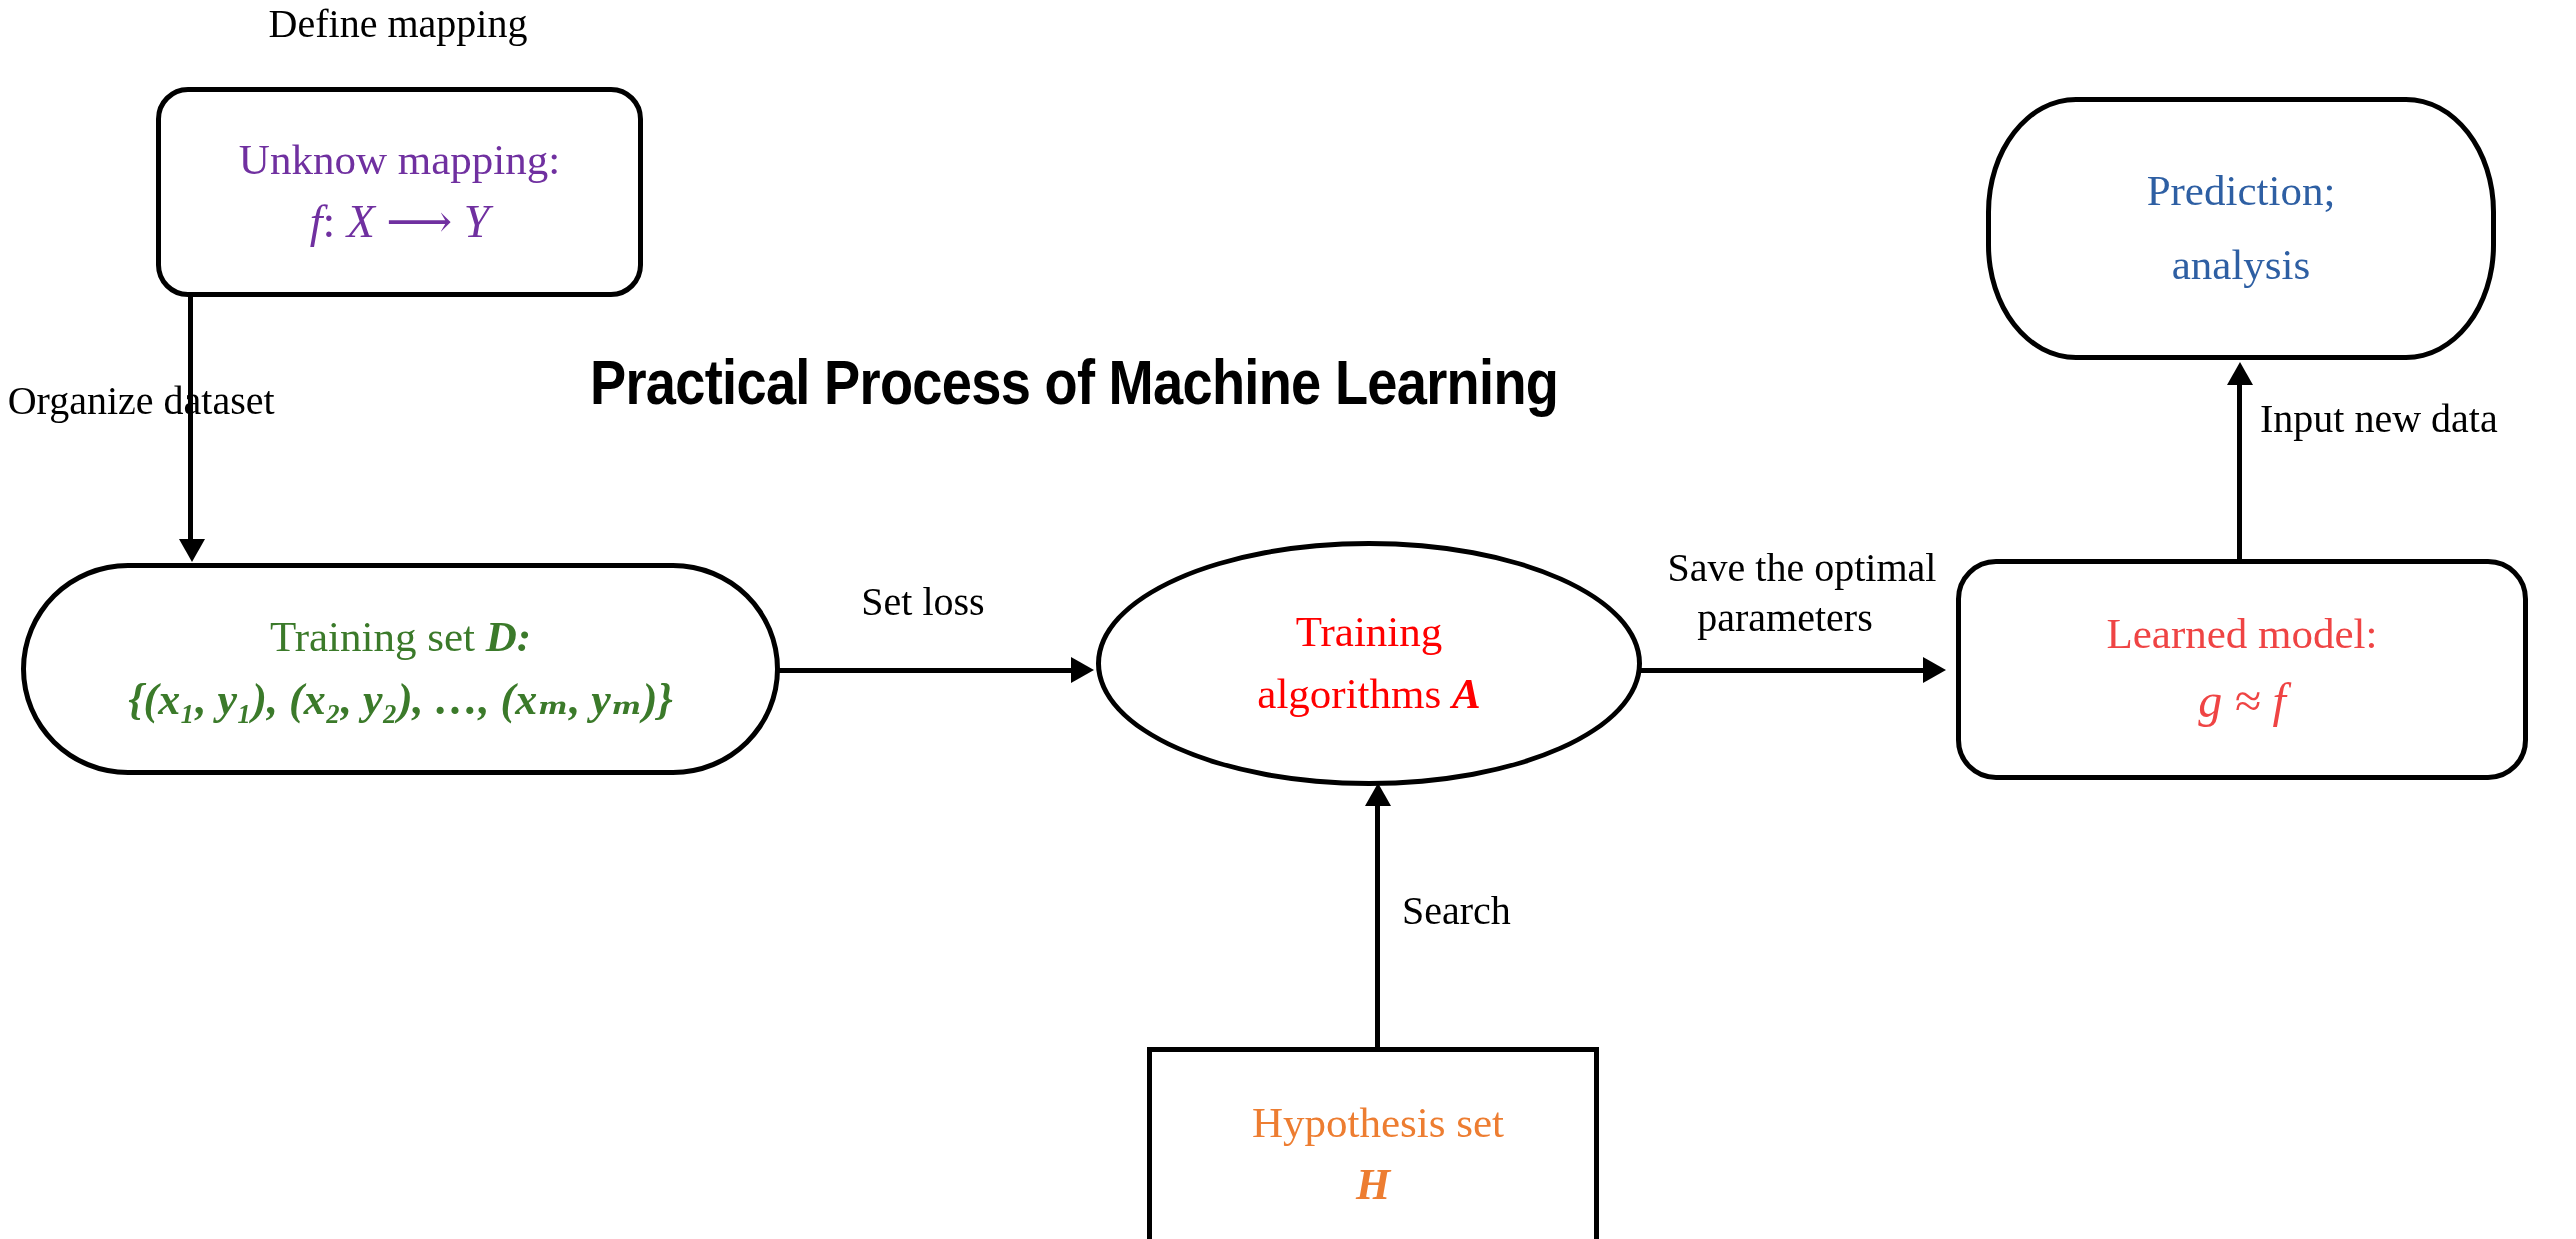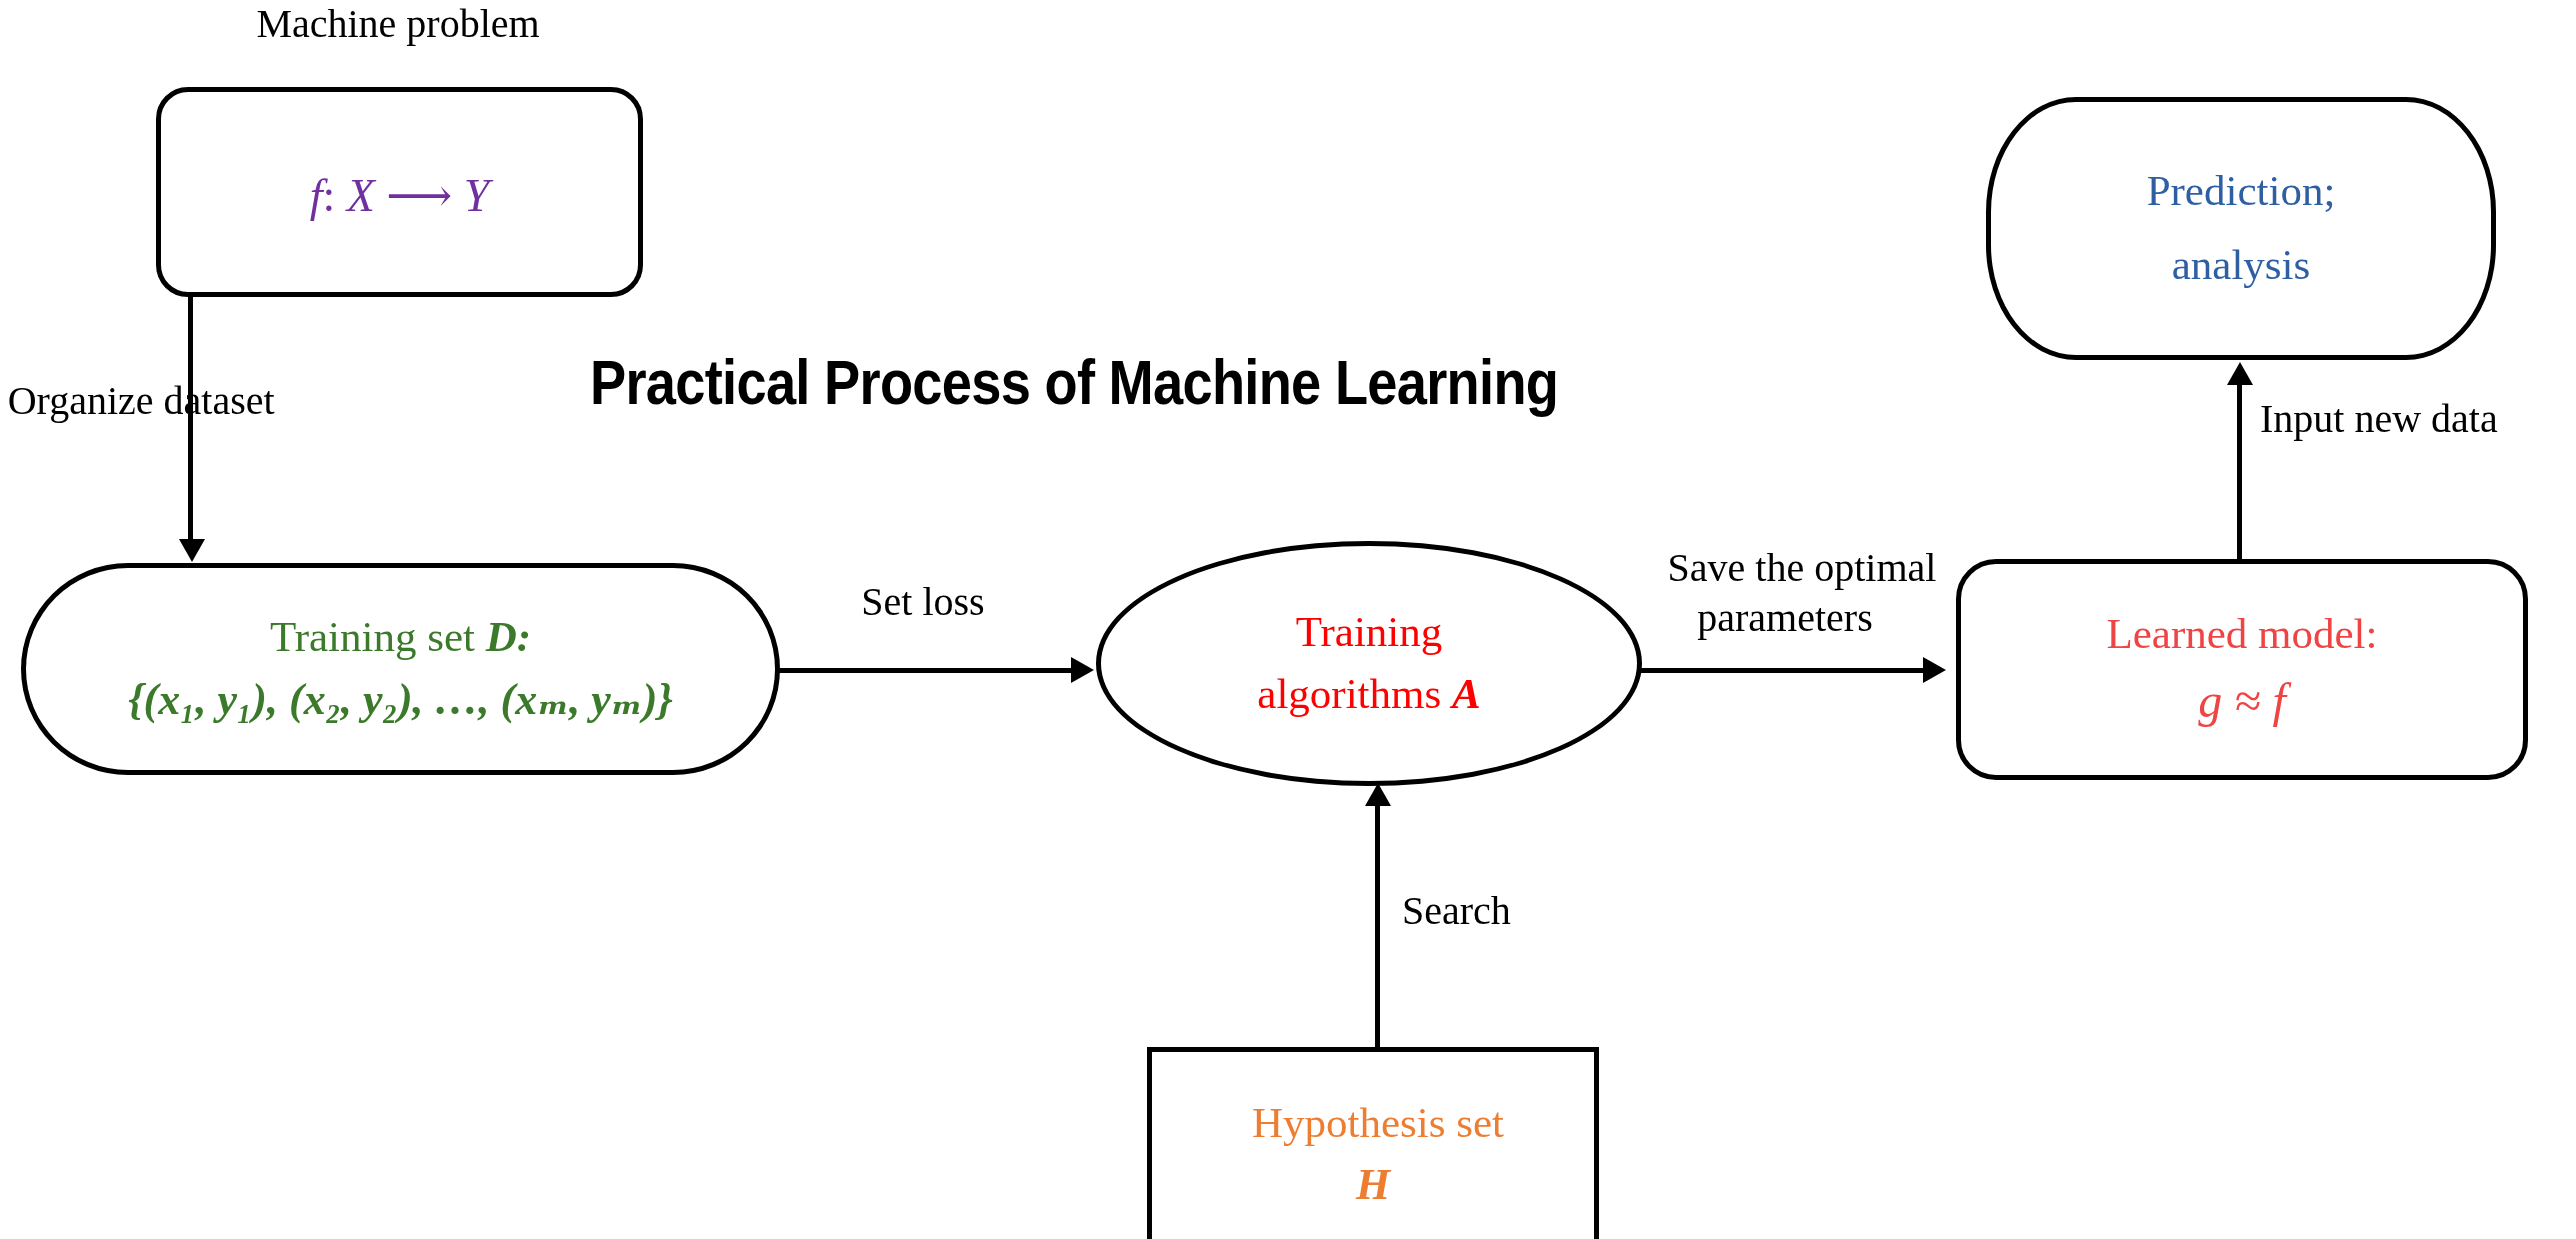--- a/index.html
+++ b/index.html
@@ -30,23 +30,24 @@
   .ah-up{border-left:13px solid transparent;border-right:13px solid transparent;border-bottom:23px solid #000;}
   .ah-right{border-top:13px solid transparent;border-bottom:13px solid transparent;border-left:23px solid #000;}
 </style>
 </head>
 <body>
 
 <div id="stage">
 
   <div class="title" style="left: 590px; top: 346px; font-size: 63px; color: rgb(0, 0, 0);">Practical Process of Machine Learning</div>
 
-  <div class="lbl" style="left:222px;top:0px;width:352px;font-size:40px;">Machine problem</div>
+  <div class="lbl" style="left:222px;top:0px;width:352px;font-size:40px;">Define mapping</div>
 
   <div class="node rbox" style="left: 156px; top: 87px; width: 487px; height: 210px; border-radius: 32px; color: rgb(112, 48, 160);">
+    <div style="font-size:43px;">Unknow mapping:</div>
     <div style="font-size:46px;margin-top:9.2px;">
       <span class="ital">f</span><span>:</span>&nbsp;<span class="ital">X</span>&nbsp;<span>⟶</span>&nbsp;<span class="ital">Y</span>
     </div>
   </div>
 
   <div class="ln" style="left:188px;top:297px;width:5.4px;height:245px;"></div>
   <div class="ah ah-down" style="left:179px;top:539px;"></div>
   <div class="lbl" style="left:7.7px;top:377px;width:360px;font-size:40px;text-align:left;">Organize dataset</div>
 
   <div class="node rbox" style="left: 21px; top: 563px; width: 759px; height: 212px; border-radius: 107px / 106px; color: rgb(59, 122, 42);">

